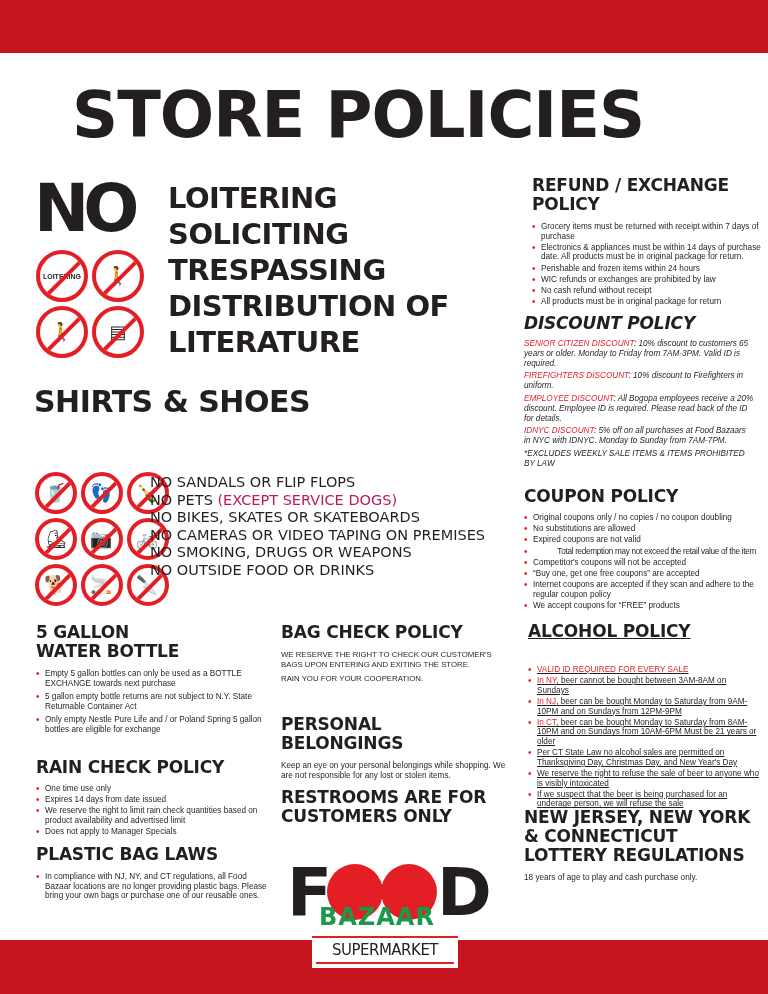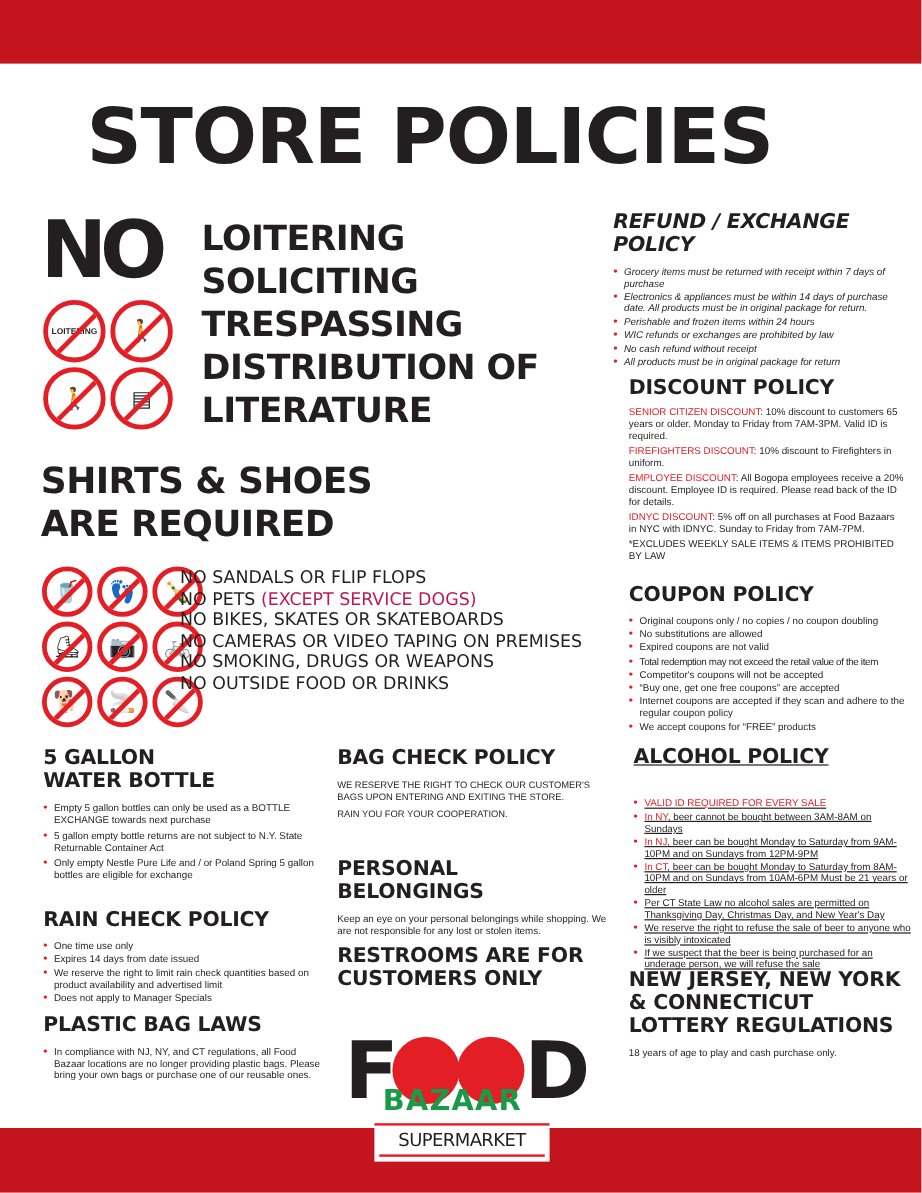--- a/index.html
+++ b/index.html
@@ -62,21 +62,20 @@
 <div class="abs no-list">
   <div>LOITERING</div>
   <div>SOLICITING</div>
   <div>TRESPASSING</div>
   <div>DISTRIBUTION OF</div>
   <div>LITERATURE</div>
 </div>
 
 <div class="abs shirts">
   <div>SHIRTS &amp; SHOES</div>
-  <div>ARE REQUIRED</div>
 </div>
 
 <div class="sign" style="left:35px; top:472px;">
     <span class="glyph">🥤</span>
   </div>
 <div class="sign" style="left:81px; top:472px;">
     <span class="glyph">👣</span>
   </div>
 <div class="sign" style="left:127px; top:472px;">
     <span class="glyph">🍾</span>
@@ -102,53 +101,53 @@
 
 <div class="abs rules">
   <div><span>NO SANDALS OR FLIP FLOPS</span></div>
   <div><span>NO PETS</span><span class="lite"> (EXCEPT SERVICE DOGS)</span></div>
   <div><span>NO BIKES, SKATES OR SKATEBOARDS</span></div>
   <div><span>NO CAMERAS OR VIDEO TAPING ON PREMISES</span></div>
   <div><span>NO SMOKING, DRUGS OR WEAPONS</span></div>
   <div><span>NO OUTSIDE FOOD OR DRINKS</span></div>
 </div>
 
-<div class="abs" style="left:511px; top:176px; width:230px;font-style:italic;">
+<div class="abs" style="left:532px; top:176px; width:230px;">
   <div class="h2">
     <div>REFUND / EXCHANGE</div>
     <div>POLICY</div>
   </div>
   <ul class="b" style="margin-top:8px;">
     <li>Grocery items must be returned with receipt within 7 days of purchase</li>
     <li>Electronics &amp; appliances must be within 14 days of purchase date. All products must be in original package for return.</li>
     <li>Perishable and frozen items within 24 hours</li>
     <li>WIC refunds or exchanges are prohibited by law</li>
     <li>No cash refund without receipt</li>
     <li>All products must be in original package for return</li>
   </ul>
 </div>
 
-<div class="abs" style="left:524px; top:314px; width:230px;">
+<div class="abs" style="left:524px; top:314px; width:230px;font-style:italic;">
   <div class="h2">DISCOUNT POLICY</div>
   <div style="margin-top:6px;">
     <div class="p p-block"><span class="red">SENIOR CITIZEN DISCOUNT</span><span>: 10% discount to customers 65 years or older. Monday to Friday from 7AM-3PM. Valid ID is required.</span></div>
     <div class="p p-block"><span class="red">FIREFIGHTERS DISCOUNT</span><span>: 10% discount to Firefighters in uniform.</span></div>
     <div class="p p-block"><span class="red">EMPLOYEE DISCOUNT</span><span>: All Bogopa employees receive a 20% discount. Employee ID is required. Please read back of the ID for details.</span></div>
-    <div class="p p-block"><span class="red">IDNYC DISCOUNT</span><span>: 5% off on all purchases at Food Bazaars in NYC with IDNYC. Sunday to Friday from 7AM-7PM.</span></div>
+    <div class="p p-block"><span class="red">IDNYC DISCOUNT</span><span>: 5% off on all purchases at Food Bazaars in NYC with IDNYC. Monday to Sunday from 7AM-7PM.</span></div>
     <div class="p red">*EXCLUDES WEEKLY SALE ITEMS &amp; ITEMS PROHIBITED BY LAW</div>
   </div>
 </div>
 
 <div class="abs" style="left:524px; top:487px; width:232px;">
   <div class="h2">COUPON POLICY</div>
   <ul class="b" style="margin-top:7px;">
     <li>Original coupons only / no copies / no coupon doubling</li>
     <li>No substitutions are allowed</li>
     <li>Expired coupons are not valid</li>
-    <li style="letter-spacing:-0.3px;">Total redemption may not exceed the retail value of the item</li>
+    <li style="letter-spacing:-0.3px;text-align:right;">Total redemption may not exceed the retail value of the item</li>
     <li>Competitor's coupons will not be accepted</li>
     <li>“Buy one, get one free coupons” are accepted</li>
     <li>Internet coupons are accepted if they scan and adhere to the regular coupon policy</li>
     <li>We accept coupons for “FREE” products</li>
   </ul>
 </div>
 
 <div class="abs" style="left:528px; top:622px; width:232px;text-decoration:underline;">
   <div class="h2">ALCOHOL POLICY</div>
   <ul class="b" style="margin-top:24px;">

